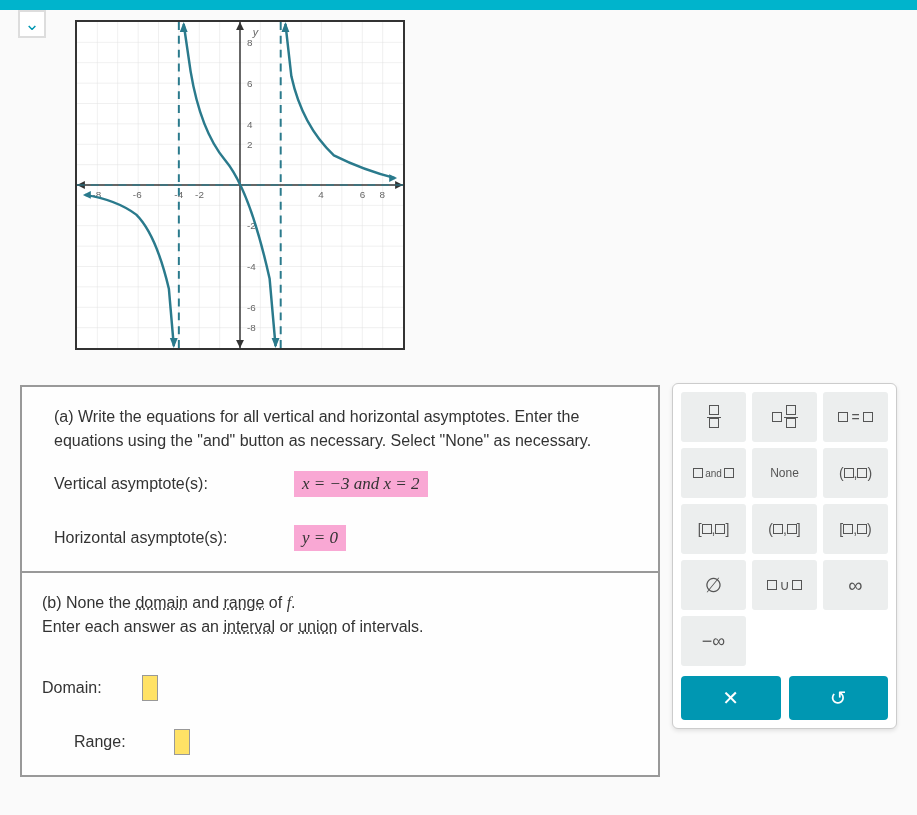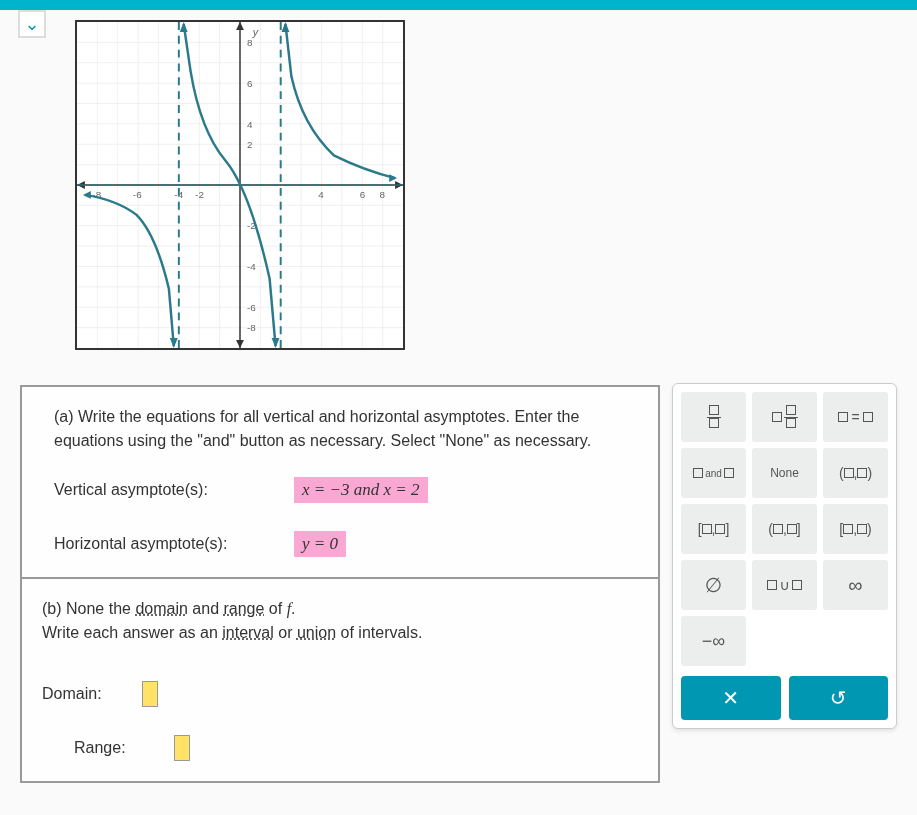--- a/index.html
+++ b/index.html
@@ -54,21 +54,21 @@
     }
     .part-b {
       padding: 18px 20px 20px 20px;
     }
     .question-text {
       font-size: 16px;
       color: #333;
       line-height: 1.5;
     }
     .answer-row {
-      margin-top: 24px;
+      margin-top: 18px;
       display: flex;
       align-items: center;
       gap: 20px;
       font-size: 16px;
       color: #333;
     }
     .answer-label { min-width: 220px; }
     .highlighted {
       background: #f9a8d4;
       padding: 3px 8px;
@@ -256,21 +256,21 @@
       <span class="answer-label">Horizontal asymptote(s):</span>
       <span class="highlighted">y = 0</span>
     </div>
   </div>
   <div class="part-b">
     <div class="question-text">
       <span>(b)</span>
       <span>None the </span><span class="link-text">domain</span><span> and </span><span class="link-text">range</span><span> of </span><span class="italic-f">f</span><span>.</span>
     </div>
     <div class="question-text">
-      <span>Write each answer as an </span><span class="link-text">interval</span><span> or </span><span class="link-text">union</span><span> of intervals.</span>
+      <span>Enter each answer as an </span><span class="link-text">interval</span><span> or </span><span class="link-text">union</span><span> of intervals.</span>
     </div>
     <div class="answer-row" style="margin-top:36px;">
       <span style="min-width:80px;">Domain:</span>
       <span class="answer-box"></span>
     </div>
     <div class="answer-row" style="margin-top:28px;margin-left:32px;">
       <span style="min-width:80px;">Range:</span>
       <span class="answer-box"></span>
     </div>
   </div>

